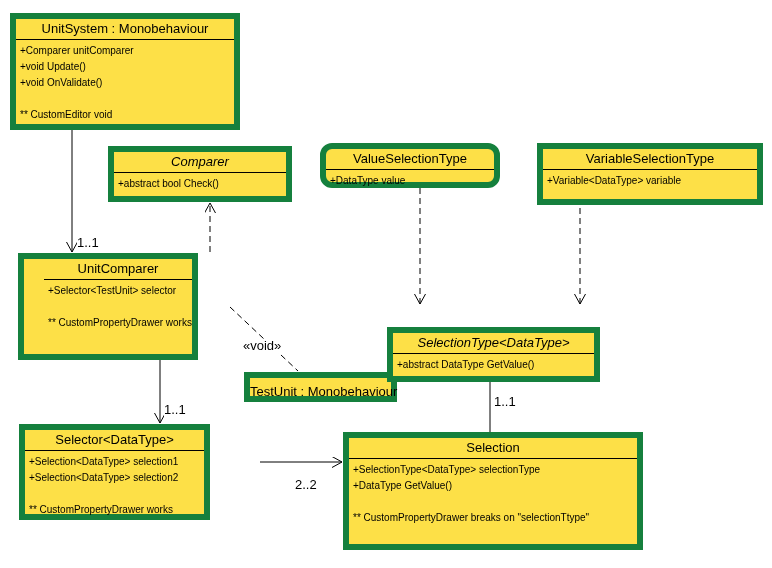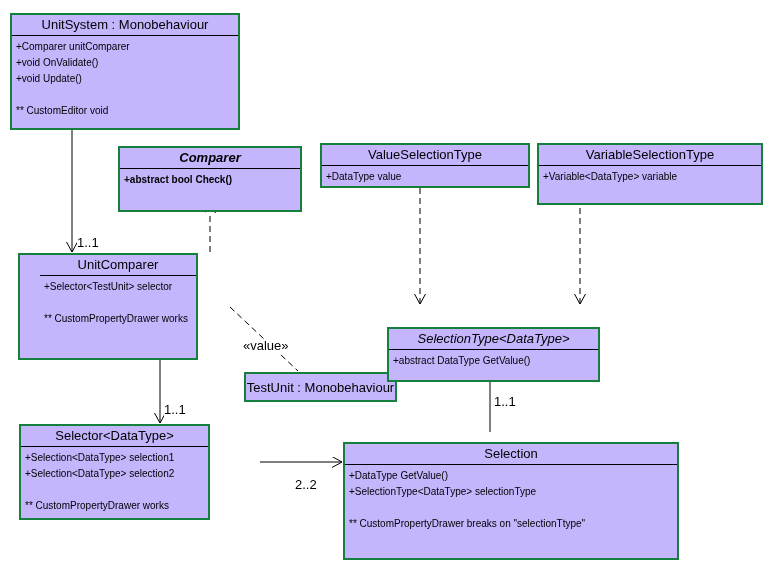--- a/index.html
+++ b/index.html
@@ -13,22 +13,22 @@
     overflow: hidden;
   }
   .edges-svg {
     position: absolute;
     left: 0; top: 0;
     width: 772px; height: 568px;
     pointer-events: none;
   }
   .cls {
     position: absolute;
-    border: 2px solid #15803d;
-    background: #c4b5fd;
+    border: 6px solid #15803d;
+    background: #fde047;
     box-sizing: border-box;
   }
   .cls-title {
     height: 20px;
     line-height: 20px;
     border-bottom: 1px solid #000000;
     text-align: center;
     font-size: 13px;
     white-space: nowrap;
     overflow: hidden;
@@ -84,35 +84,35 @@
 
     <line x1="490" y1="432" x2="490" y2="361" stroke="#000000" stroke-width="1" marker-end="url(#openArrow)"></line>
 
     <line x1="230" y1="307" x2="298" y2="371" stroke="#000000" stroke-width="1" stroke-dasharray="6,4"></line>
   </svg>
 
   <div class="cls" style="left:10px; top:13px; width:230px; height:117px;">
     <div class="cls-title">UnitSystem : Monobehaviour</div>
     <div class="cls-body">
       <div class="member">+Comparer unitComparer</div>
+      <div class="member">+void Update()</div>
       <div class="member">+void OnValidate()</div>
-      <div class="member">+void Update()</div>
       <div class="member"></div>
       <div class="member">** CustomEditor void</div>
     </div>
   </div>
 
-  <div class="cls italic" style="left:118px; top:146px; width:184px; height:66px;font-weight:bold;">
+  <div class="cls italic" style="left:108px; top:146px; width:184px; height:56px;">
     <div class="cls-title">Comparer</div>
     <div class="cls-body">
       <div class="member">+abstract bool Check()</div>
     </div>
   </div>
 
-  <div class="cls" style="left:320px; top:143px; width:210px; height:45px;">
+  <div class="cls" style="left:320px; top:143px; width:180px; height:45px;border-radius:12px;">
     <div class="cls-title">ValueSelectionType</div>
     <div class="cls-body">
       <div class="member">+DataType value</div>
     </div>
   </div>
 
   <div class="cls" style="left:537px; top:143px; width:226px; height:62px;">
     <div class="cls-title">VariableSelectionType</div>
     <div class="cls-body">
       <div class="member">+Variable&lt;DataType&gt; variable</div>
@@ -142,29 +142,29 @@
   <div class="cls" style="left:19px; top:424px; width:191px; height:96px;">
     <div class="cls-title">Selector&lt;DataType&gt;</div>
     <div class="cls-body">
       <div class="member">+Selection&lt;DataType&gt; selection1</div>
       <div class="member">+Selection&lt;DataType&gt; selection2</div>
       <div class="member"></div>
       <div class="member">** CustomPropertyDrawer works</div>
     </div>
   </div>
 
-  <div class="cls" style="left:343px; top:432px; width:336px; height:118px;margin-top:10px;">
+  <div class="cls" style="left:343px; top:432px; width:300px; height:118px;">
     <div class="cls-title">Selection</div>
     <div class="cls-body">
+      <div class="member">+SelectionType&lt;DataType&gt; selectionType</div>
       <div class="member">+DataType GetValue()</div>
-      <div class="member">+SelectionType&lt;DataType&gt; selectionType</div>
       <div class="member"></div>
       <div class="member">** CustomPropertyDrawer breaks on "selectionTtype"</div>
     </div>
   </div>
 
   <div class="edge-label" style="left:77px; top:222px;">1..1</div>
   <div class="edge-label" style="left:164px; top:389px;">1..1</div>
   <div class="edge-label" style="left:494px; top:381px;">1..1</div>
   <div class="edge-label" style="left:295px; top:464px;">2..2</div>
-  <div class="edge-label" style="left:243px; top:325px;">«value»</div>
+  <div class="edge-label" style="left:243px; top:325px;">«void»</div>
 
 </div>
 
 </body></html>

